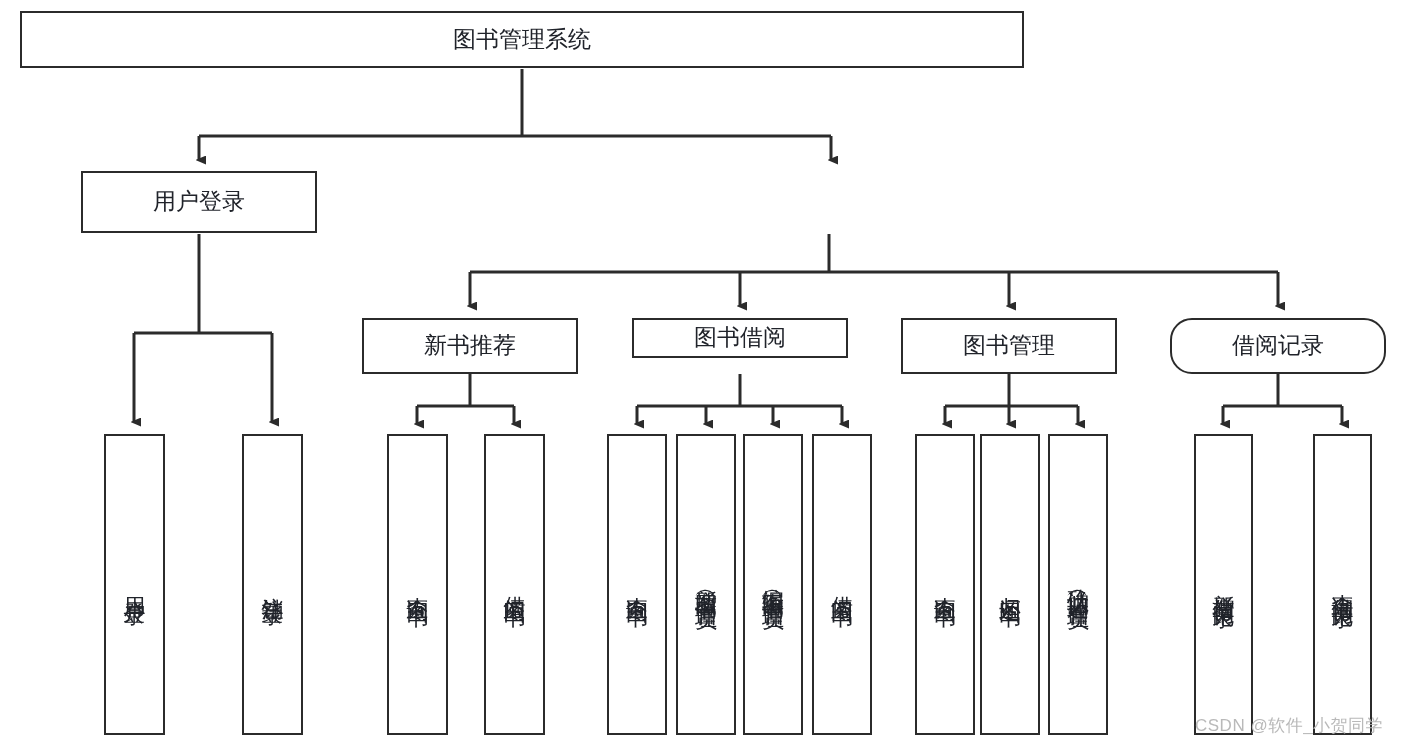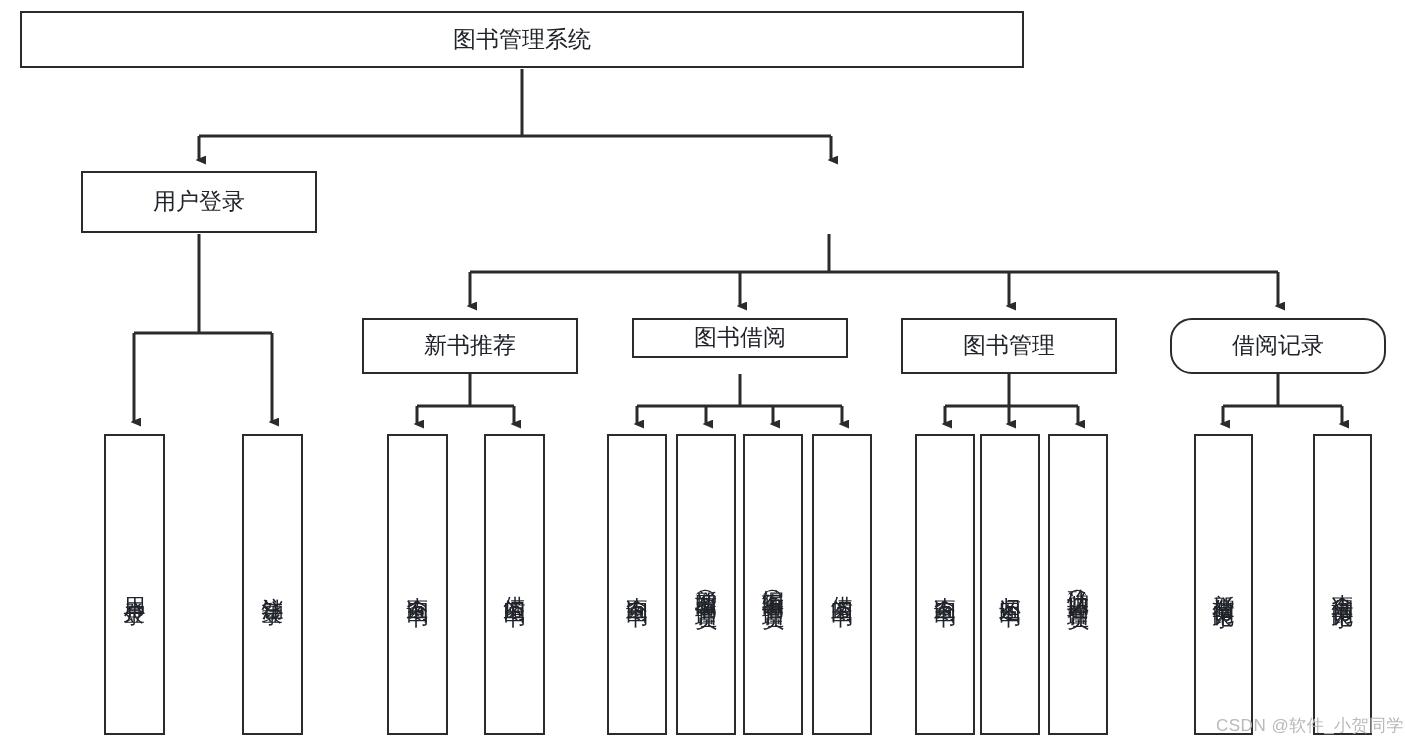--- a/index.html
+++ b/index.html
@@ -180,15 +180,15 @@
     <span class="lbl">确认归还（管理员）</span>
   </div>
 
   <div class="node vert" style="left:1194px; top:434px; width:59px; height:301px;">
     <span class="lbl">新增借阅记录</span>
   </div>
   <div class="node vert" style="left:1313px; top:434px; width:59px; height:301px;">
     <span class="lbl">查询借阅记录</span>
   </div>
 
-  <div class="watermark" style="left:1195px; top:714px;margin-left:21px;">CSDN @软件_小贺同学</div>
+  <div class="watermark" style="left:1195px; top:714px;">CSDN @软件_小贺同学</div>
 
 </div>
 
 </body></html>

